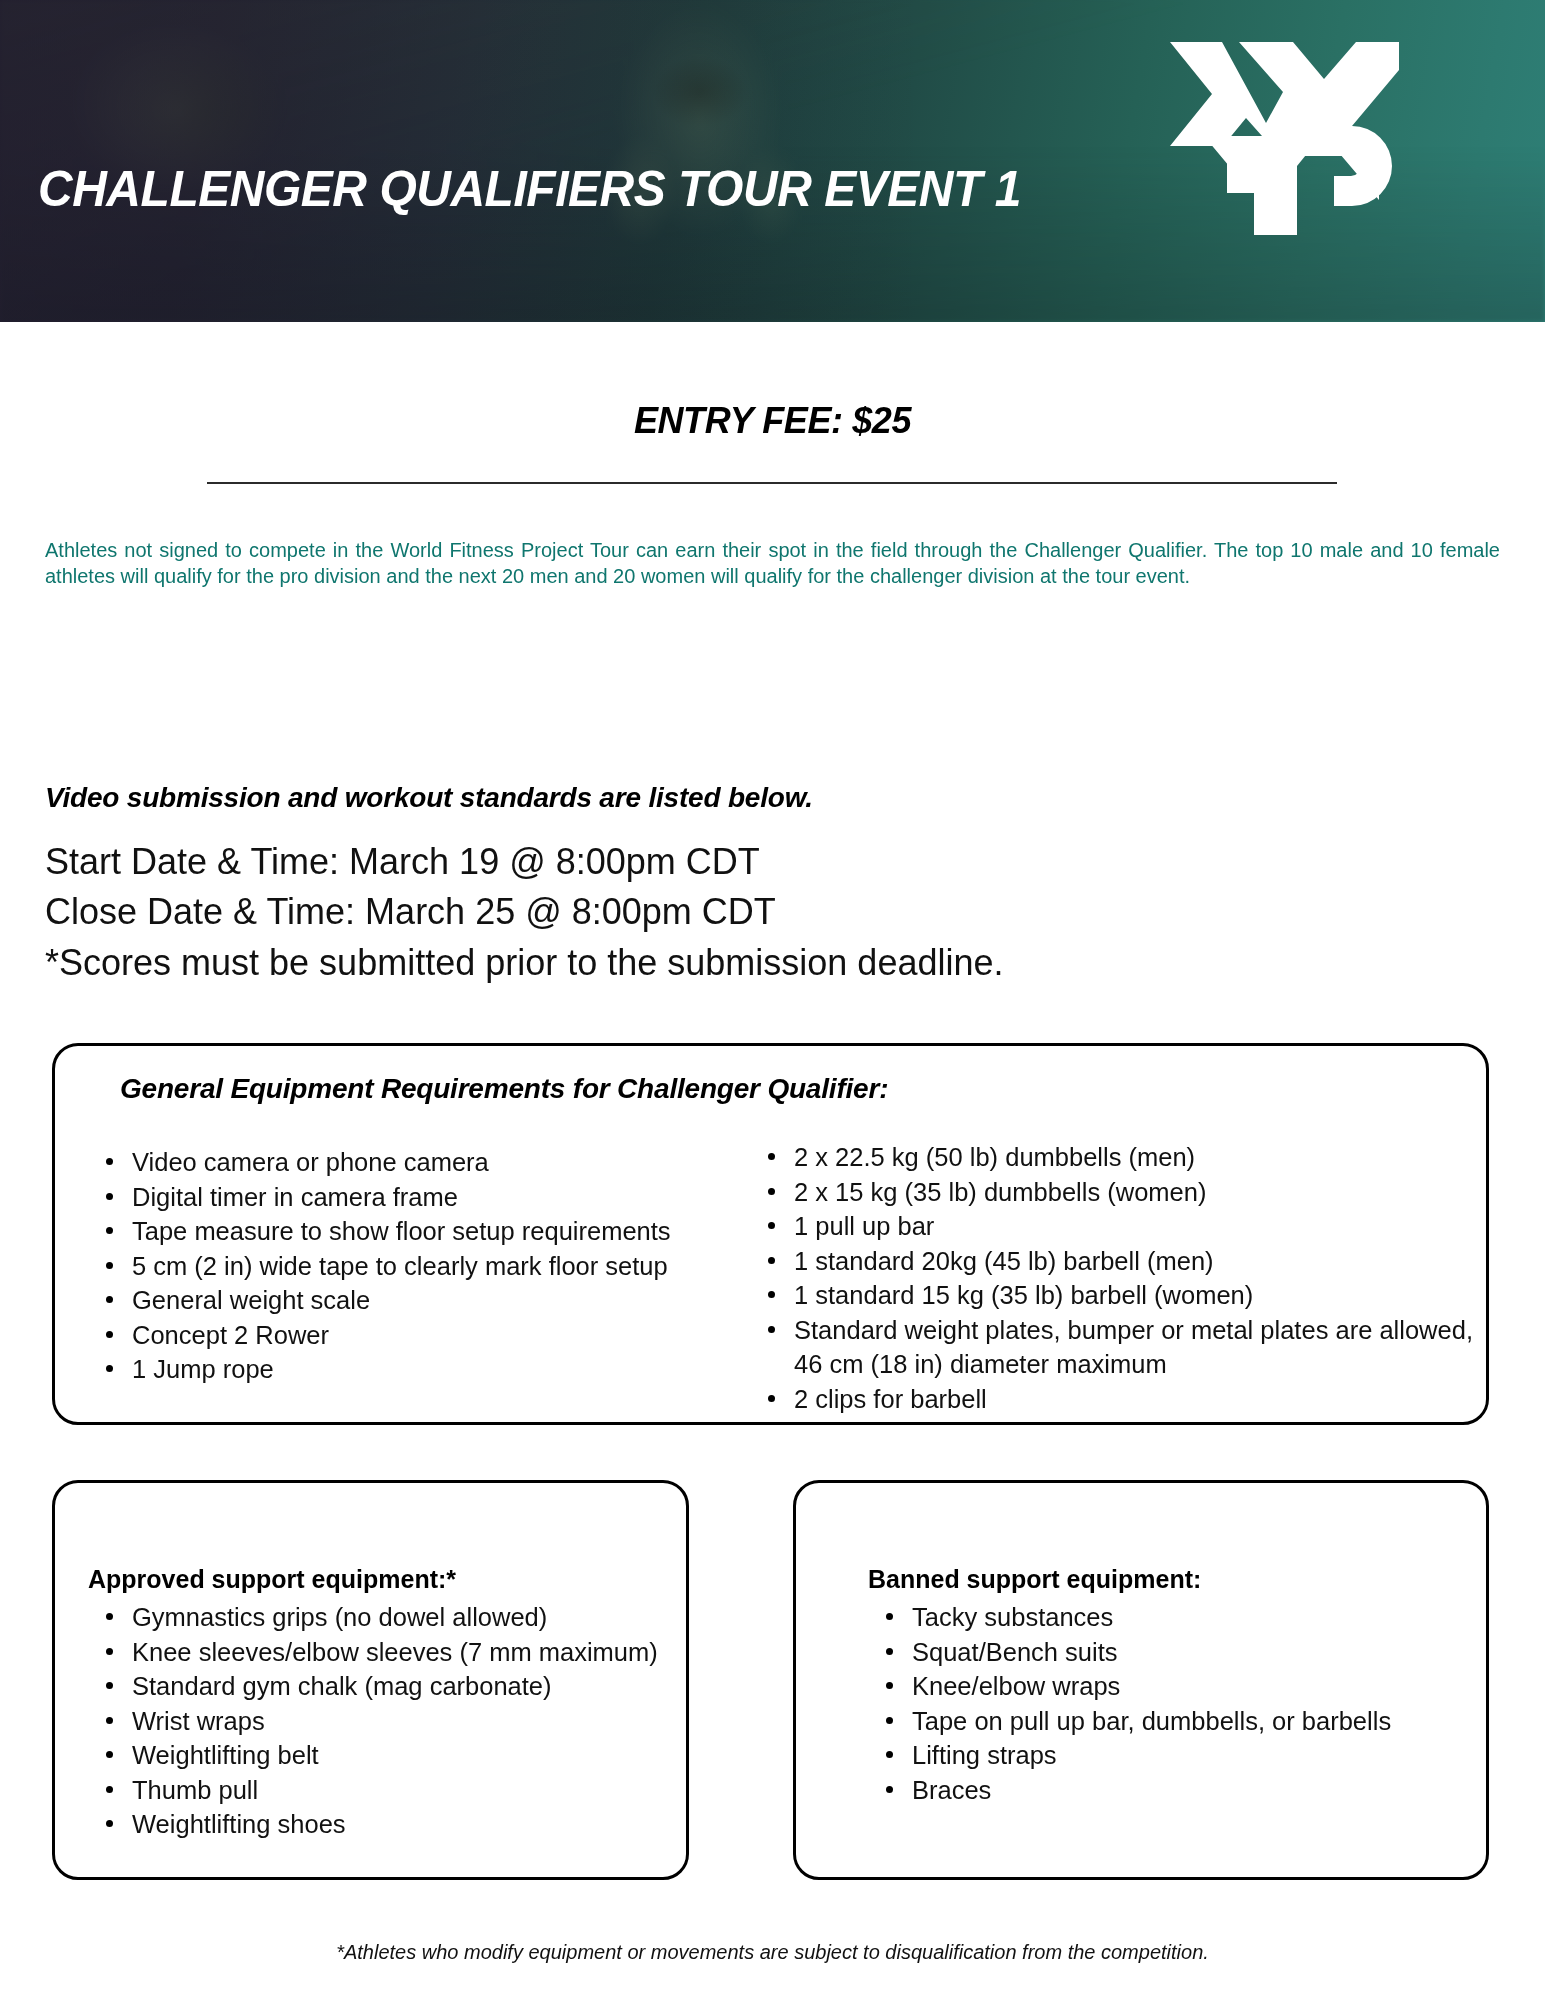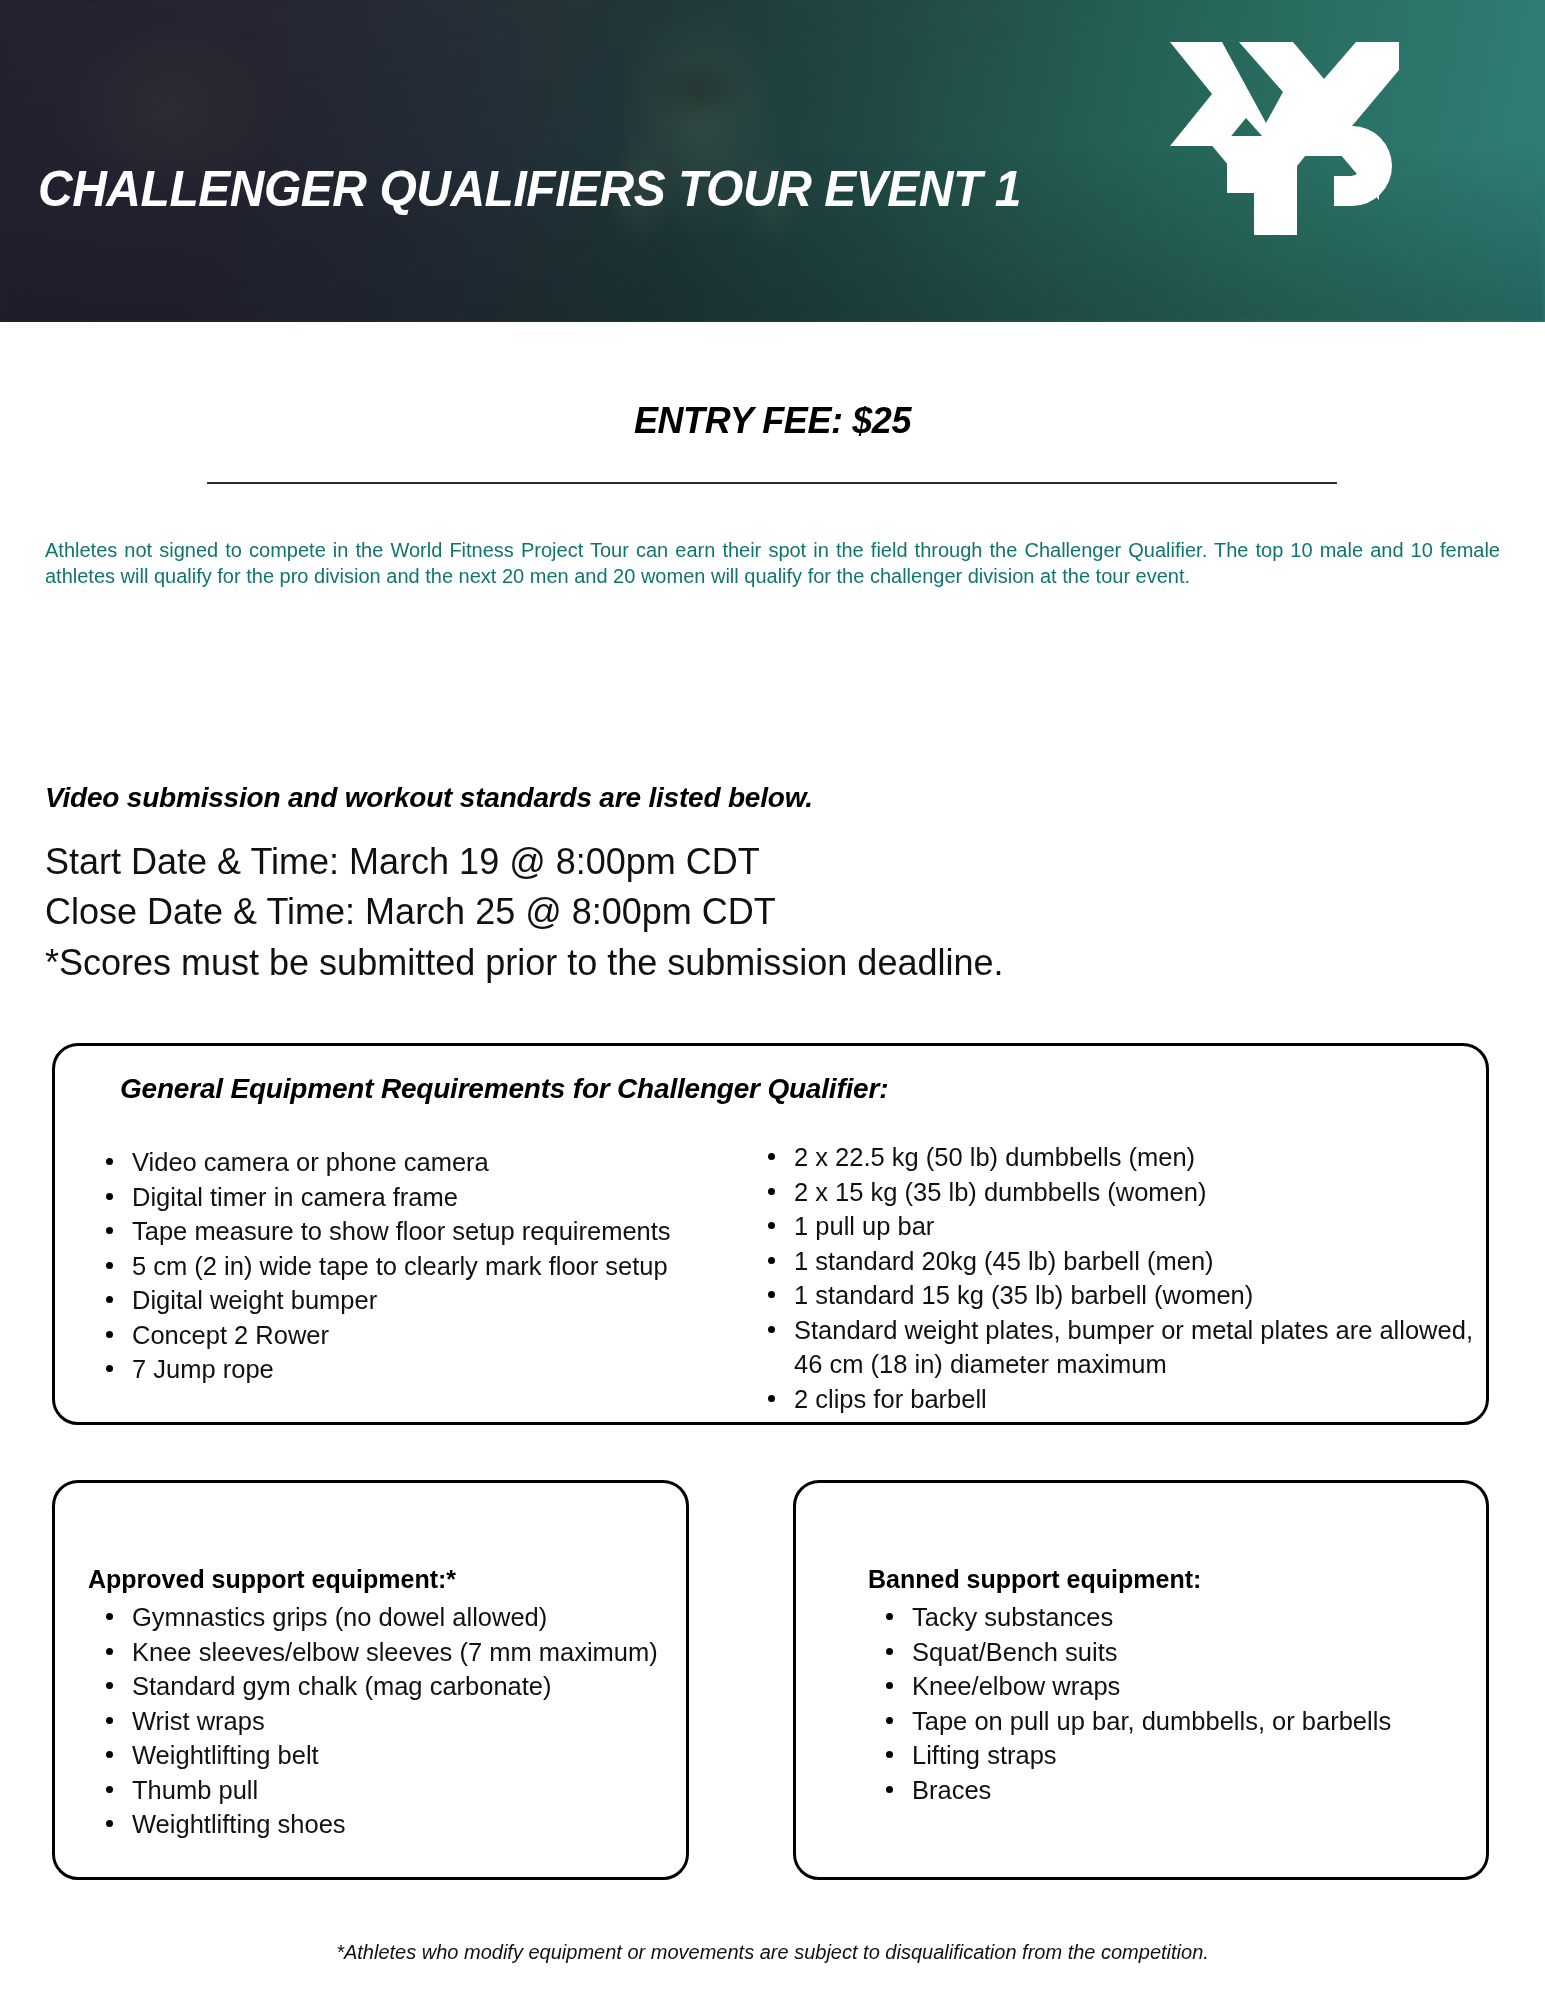--- a/index.html
+++ b/index.html
@@ -236,23 +236,23 @@
   <div>*Scores must be submitted prior to the submission deadline.</div>
 </div>
 
 <div class="box box-equipment"></div>
 <div class="box-title equip-title">General Equipment Requirements for Challenger Qualifier:</div>
 <ul class="bullets equip-left">
     <li>Video camera or phone camera</li>
     <li>Digital timer in camera frame</li>
     <li>Tape measure to show floor setup requirements</li>
     <li>5 cm (2 in) wide tape to clearly mark floor setup</li>
-    <li>Digital weight bumper</li>
+    <li>General weight scale</li>
     <li>Concept 2 Rower</li>
-    <li>7 Jump rope</li>
+    <li>1 Jump rope</li>
   </ul>
 <ul class="bullets equip-right">
     <li>2 x 22.5 kg (50 lb)  dumbbells (men)</li>
     <li>2 x 15 kg (35 lb)  dumbbells (women)</li>
     <li>1 pull up bar</li>
     <li>1 standard 20kg (45 lb) barbell (men)</li>
     <li>1 standard 15 kg (35 lb) barbell (women)</li>
     <li>Standard weight plates, bumper or metal plates are allowed, 46 cm (18 in) diameter maximum</li>
     <li>2 clips for barbell</li>
   </ul>

